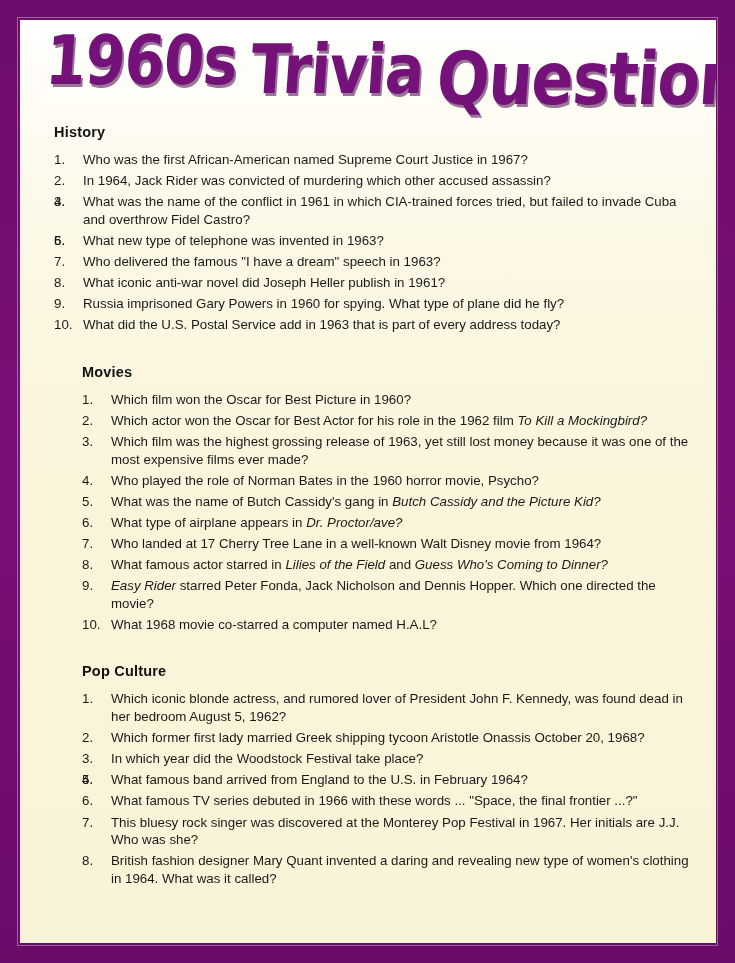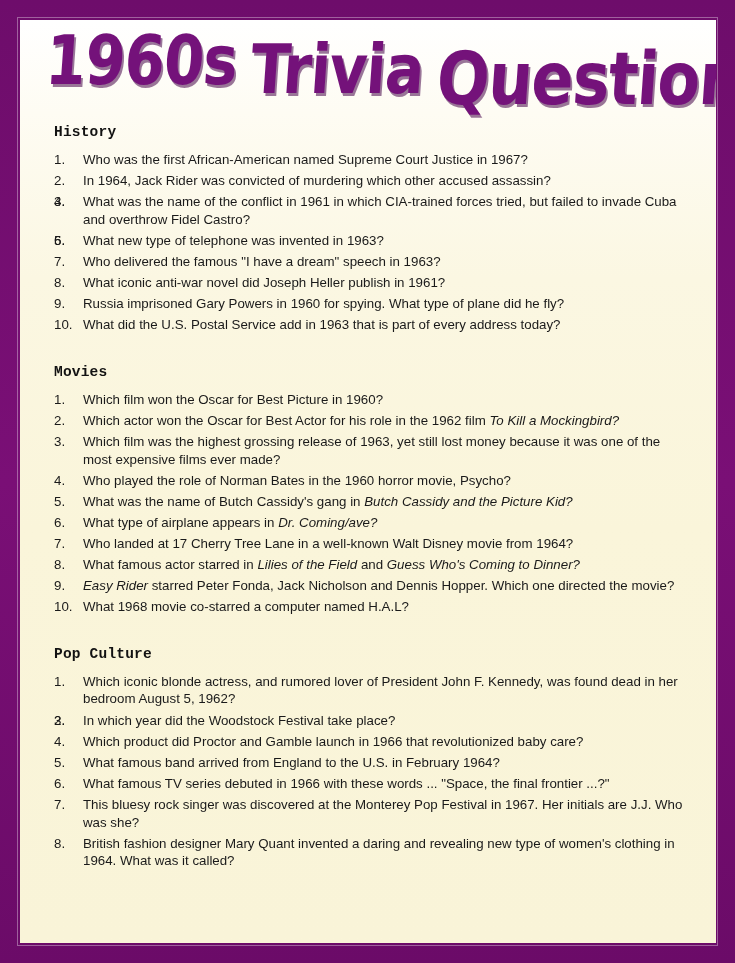--- a/index.html
+++ b/index.html
@@ -73,24 +73,24 @@
   }
   .t1 { font-size: 58px; transform: translateY(0px) skewX(-4deg) scaleY(1.18); }
   .t2 { font-size: 58px; transform: translateY(9px) skewX(-4deg) scaleY(1.18); margin-left: 14px; }
   .t3 { font-size: 62px; transform: translateY(20px) skewX(-4deg) scaleY(1.18); margin-left: 14px; }
 
   
   .content {
     padding: 0 26px 0 34px;
   }
   .section { margin-bottom: 2px; }
-  .section + .section { margin-top: 30px; }
+  .section + .section { margin-top: 30px; margin-left: 28px; }
 
   .section-heading {
-    font-family: Liberation Mono, monospace;
+    font-family: Liberation Sans, sans-serif;
     font-weight: bold;
     font-size: 14.5px;
     color: #121212;
     margin: 0 0 11px 0;
     letter-spacing: 0.2px;
   }
 
   ol.qlist {
     list-style: none;
     margin: 0;
@@ -148,35 +148,35 @@
       </div>
 
       <div class="section">
         <div class="section-heading">Movies</div>
         <ol class="qlist">
           <li><span class="num">1.</span><span>Which film won the Oscar for Best Picture in 1960?</span></li>
           <li><span class="num">2.</span><span>Which actor won the Oscar for Best Actor for his role in the 1962 film </span><span class="it">To Kill a Mockingbird?</span></li>
           <li><span class="num">3.</span><span>Which film was the highest grossing release of 1963, yet still lost money because it was one of the most expensive films ever made?</span></li>
           <li><span class="num">4.</span><span>Who played the role of Norman Bates in the 1960 horror movie, Psycho?</span></li>
           <li><span class="num">5.</span><span>What was the name of Butch Cassidy's gang in </span><span class="it">Butch Cassidy and the Picture Kid?</span></li>
-          <li><span class="num">6.</span><span>What type of airplane appears in </span><span class="it">Dr. Coming/ave?</span></li>
+          <li><span class="num">6.</span><span>What type of airplane appears in </span><span class="it">Dr. Proctor/ave?</span></li>
           <li><span class="num">7.</span><span>Who landed at 17 Cherry Tree Lane in a well-known Walt Disney movie from 1964?</span></li>
           <li><span class="num">8.</span><span>What famous actor starred in </span><span class="it">Lilies of the Field</span><span> and </span><span class="it">Guess Who's Coming to Dinner?</span></li>
           <li><span class="num">9.</span><span class="it">Easy Rider</span><span> starred Peter Fonda, Jack Nicholson and Dennis Hopper. Which one directed the movie?</span></li>
           <li><span class="num">10.</span><span>What 1968 movie co-starred a computer named H.A.L?</span></li>
         </ol>
       </div>
 
       <div class="section">
         <div class="section-heading">Pop Culture</div>
         <ol class="qlist">
           <li><span class="num">1.</span><span>Which iconic blonde actress, and rumored lover of President John F. Kennedy, was found dead in her bedroom August 5, 1962?</span></li>
-          <li><span class="num">2.</span></li>
+          <li><span class="num">2.</span><span>Which former first lady married Greek shipping tycoon Aristotle Onassis October 20, 1968?</span></li>
           <li><span class="num">3.</span><span>In which year did the Woodstock Festival take place?</span></li>
-          <li><span class="num">4.</span><span>Which product did Proctor and Gamble launch in 1966 that revolutionized baby care?</span></li>
+          <li><span class="num">4.</span></li>
           <li><span class="num">5.</span><span>What famous band arrived from England to the U.S. in February 1964?</span></li>
           <li><span class="num">6.</span><span>What famous TV series debuted in 1966 with these words ... "Space, the final frontier ...?"</span></li>
           <li><span class="num">7.</span><span>This bluesy rock singer was discovered at the Monterey Pop Festival in 1967. Her initials are J.J. Who was she?</span></li>
           <li><span class="num">8.</span><span>British fashion designer Mary Quant invented a daring and revealing new type of women's clothing in 1964. What was it called?</span></li>
 
         </ol>
       </div>
 
     </div>
   </div>

